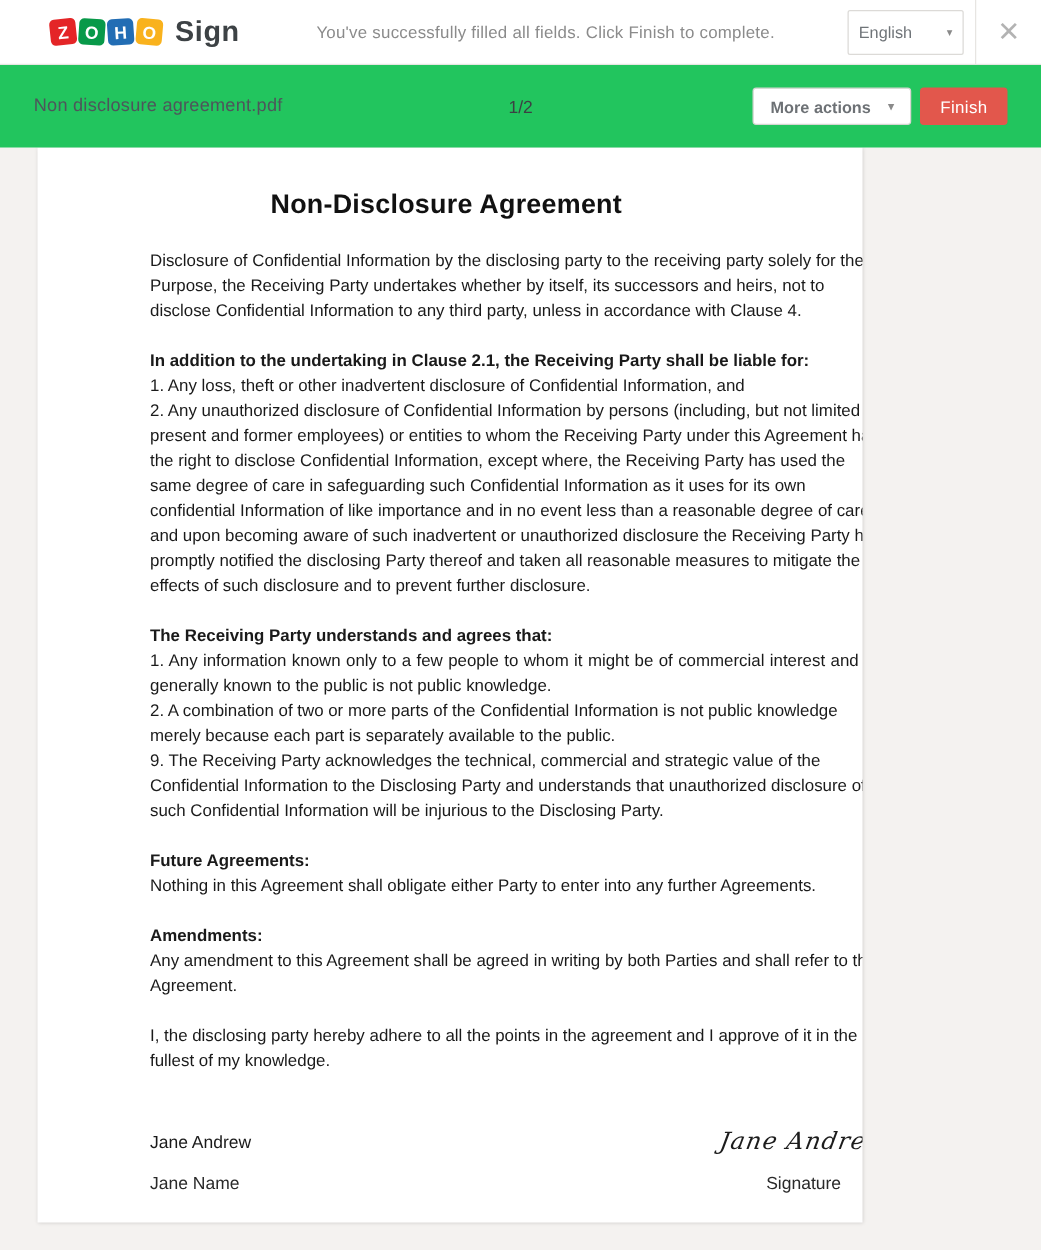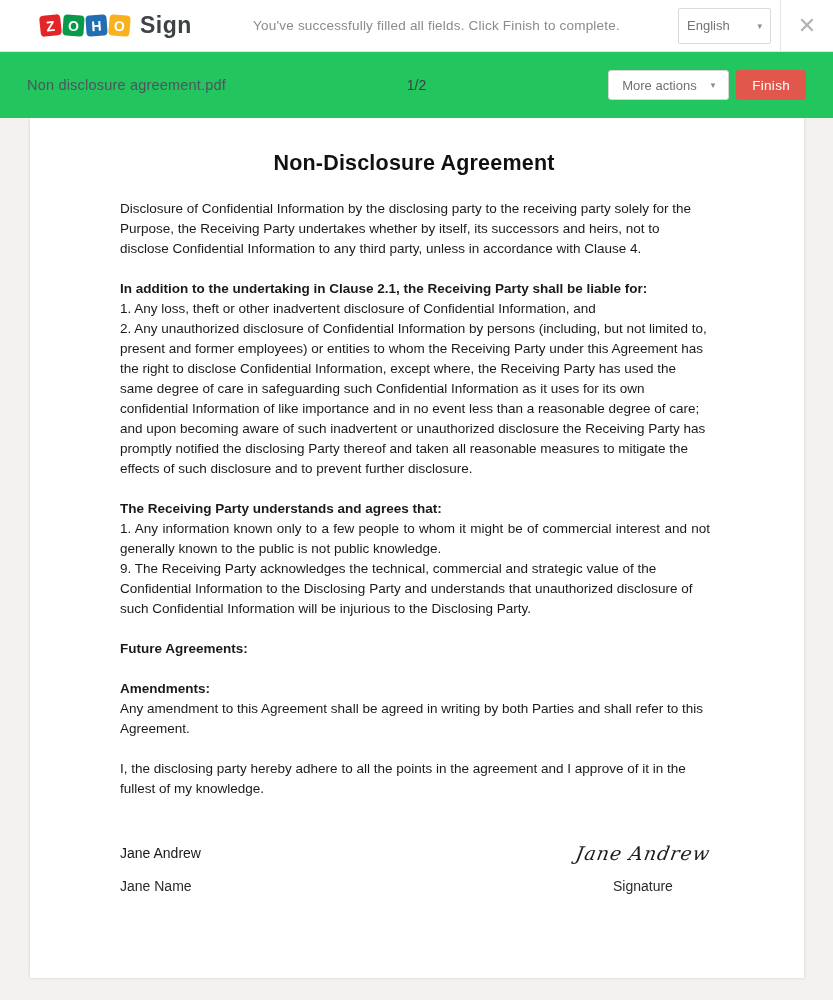--- a/index.html
+++ b/index.html
@@ -50,33 +50,33 @@
   }
   .doc-filename { font-size: 14.5px; color: #4e555b; letter-spacing: 0.2px; }
   .page-indicator {
     position: absolute; left: 0; right: 0; text-align: center;
     font-size: 14px; color: #3c4043; pointer-events: none;
   }
   .toolbar-right { margin-left: auto; display: flex; align-items: center; z-index: 1; }
   .more-actions-btn {
     background: #fff; border: 1px solid #d7d5d2; border-radius: 3px;
     height: 30px; padding: 0 13px; display: flex; align-items: center;
-    color: #6d7175; font-size: 13px; cursor: pointer;
+    color: #6d7175; font-size: 13px; cursor: pointer; font-weight: bold;
   }
   .more-actions-btn .caret { margin-left: 14px; }
   .finish-btn {
     border: none; border-radius: 3px; height: 30px; padding: 0 16px;
     margin-left: 7px; color: #ffffff; font-size: 13.5px; cursor: pointer;
     background: #e2574c; letter-spacing: 0.3px;
   }
 
   
   .page-area { height: 882px; background: #f4f2f0; }
   .doc-page {
-    width: 774px; height: 860px; margin-left: 30px; background: #ffffff;
+    width: 660px; height: 860px; margin-left: 30px; background: #ffffff;
     box-shadow: 0 0 3px rgba(0,0,0,0.15);
     padding: 33px 96px 0 90px; overflow: hidden;
   }
   .doc-title {
     text-align: center; font-weight: bold; font-size: 21.5px; color: #111;
     letter-spacing: 0.2px; margin-bottom: 23px;
   }
   .doc-body { width: 590px; font-size: 13.5px; line-height: 20px; color: #1a1a1a; }
   .doc-section { margin-top: 20px; }
   .doc-section:first-child { margin-top: 0; }
@@ -148,25 +148,27 @@
 
       <div class="doc-section">
         <div class="doc-heading">In addition to the undertaking in Clause 2.1, the Receiving Party shall be liable for:</div>
         <div class="doc-line">1. Any loss, theft or other inadvertent disclosure of Confidential Information, and</div>
         <div class="doc-line">2. Any unauthorized disclosure of Confidential Information by persons (including, but not limited to, present and former employees) or entities to whom the Receiving Party under this Agreement has the right to disclose Confidential Information, except where, the Receiving Party has used the same degree of care in safeguarding such Confidential Information as it uses for its own  confidential Information of like importance and in no event less than a reasonable degree of care; and upon becoming aware of such inadvertent or unauthorized disclosure the Receiving Party has promptly notified the disclosing Party thereof and taken all reasonable measures to mitigate the effects of such disclosure and to prevent further disclosure.</div>
       </div>
 
       <div class="doc-section">
         <div class="doc-heading">The Receiving Party understands and agrees that:</div>
         <div class="doc-line justify">1. Any information known only to a few people to whom it might be  of commercial interest and not generally known to the public is not public knowledge.</div>
+        <div class="doc-line">2. A combination of two or more parts of the Confidential Information is not public knowledge merely because each part is separately available to the public.</div>
         <div class="doc-line">9. The Receiving Party acknowledges the technical, commercial and strategic value of the Confidential Information to the Disclosing Party and understands that unauthorized disclosure of such Confidential Information will be injurious to the Disclosing Party.</div>
       </div>
 
       <div class="doc-section">
         <div class="doc-heading">Future Agreements:</div>
+        <div class="doc-line">Nothing in this Agreement shall obligate either Party to enter into any further Agreements.</div>
       </div>
 
       <div class="doc-section">
         <div class="doc-heading">Amendments:</div>
         <div class="doc-line">Any amendment to this Agreement shall be agreed in writing by both Parties and shall refer to this Agreement.</div>
       </div>
 
       <div class="doc-section">
         <div class="doc-line">I, the disclosing party hereby adhere to all the points in the agreement and I approve of it in the fullest of my knowledge.</div>
       </div>

